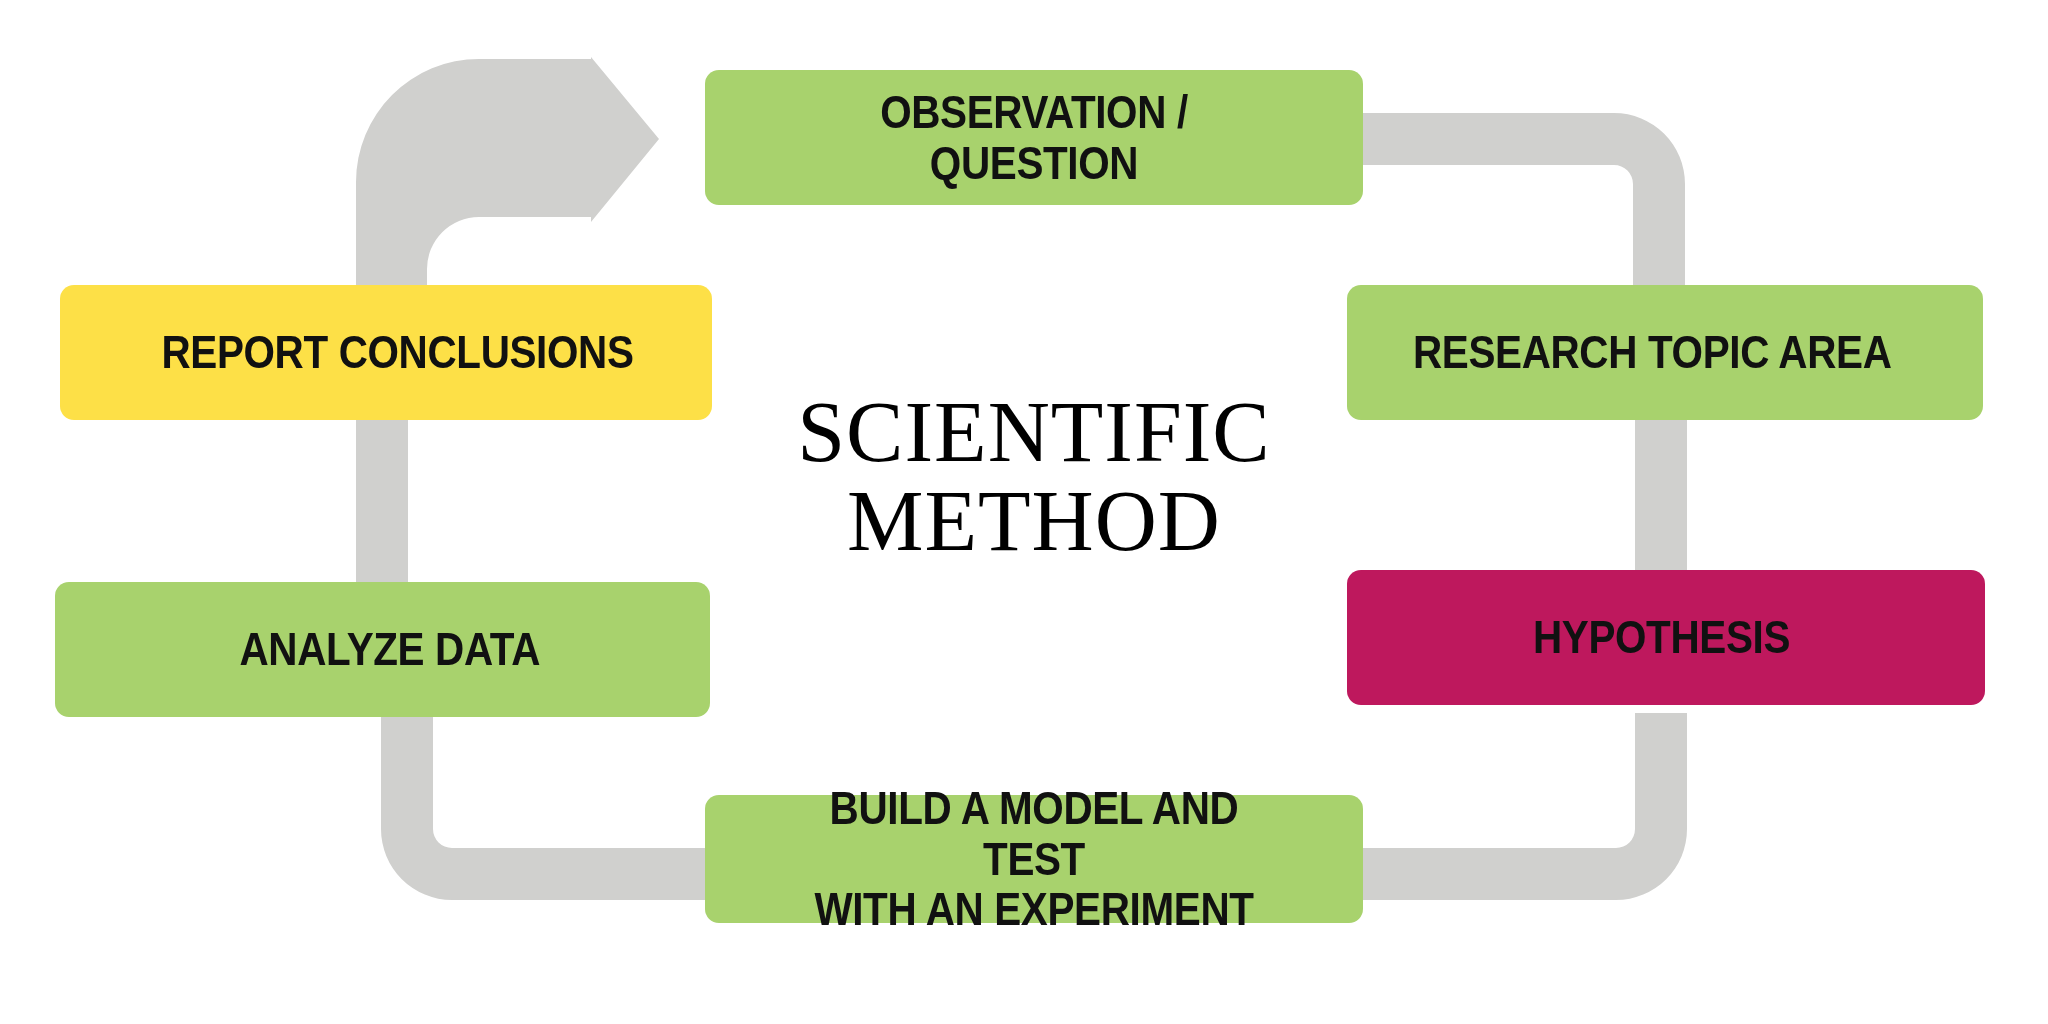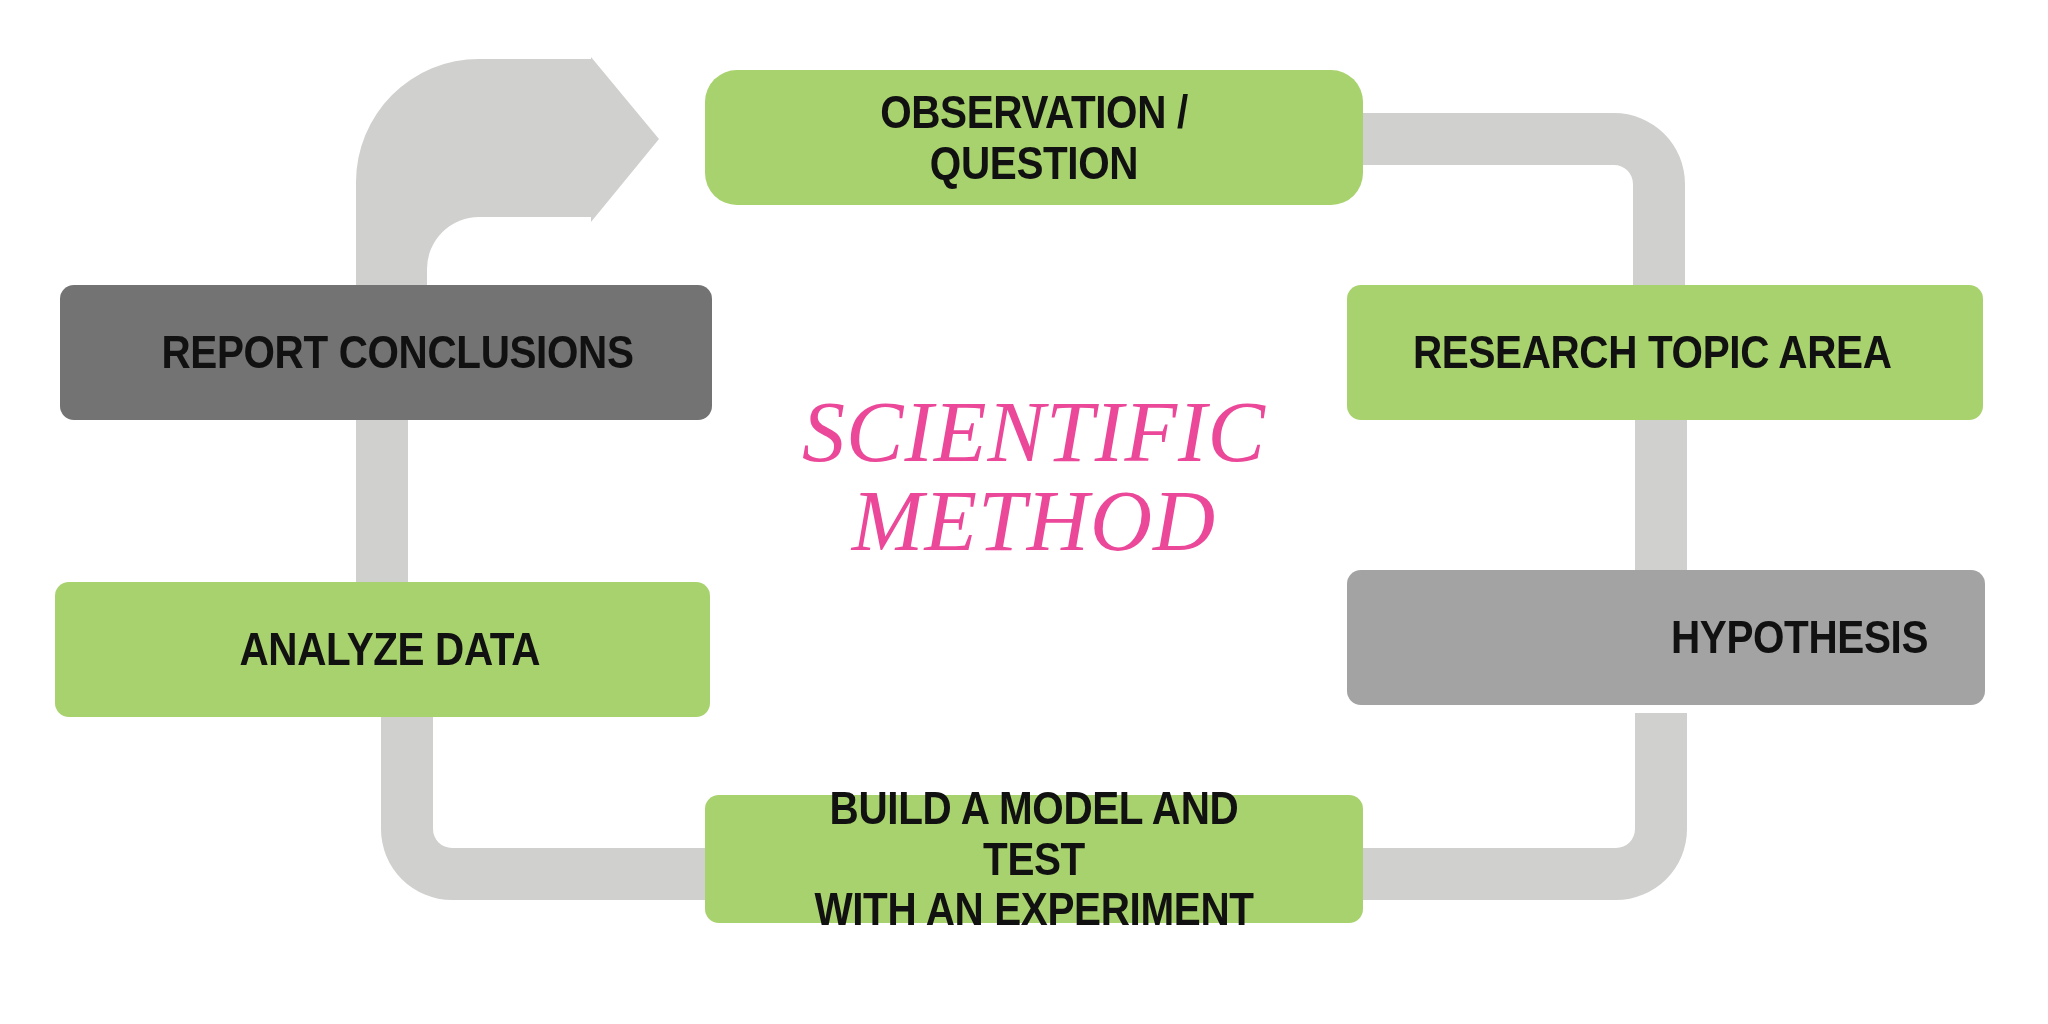--- a/index.html
+++ b/index.html
@@ -125,41 +125,41 @@
              L 591 59
              L 591 57
              L 659 139
              L 591 222
              L 591 217
              L 479 217
              A 52 52 0 0 0 427 269
              L 427 300 Z" fill="#d0d0ce"></path>
   </svg>
 
-  <div class="step-box" id="box-observation" style="background: rgb(168, 210, 109); border-radius: 32px;">
+  <div class="step-box" id="box-observation" style="background: rgb(168, 210, 109);">
     <span class="step-label" style="color: rgb(17, 17, 17);">OBSERVATION / QUESTION</span>
   </div>
 
   <div class="step-box" id="box-research" style="background: rgb(168, 210, 109);">
     <span class="step-label" style="color: rgb(17, 17, 17);">RESEARCH TOPIC AREA</span>
   </div>
 
-  <div class="step-box" id="box-hypothesis" style="background: #a3a3a3; justify-content: flex-end;">
+  <div class="step-box" id="box-hypothesis" style="background: #be185d;">
     <span class="step-label" style="color: rgb(17, 17, 17);">HYPOTHESIS</span>
   </div>
 
   <div class="step-box" id="box-build" style="background: rgb(168, 210, 109);">
     <span class="step-label" style="color: rgb(17, 17, 17);">BUILD A MODEL AND TEST
 WITH AN EXPERIMENT</span>
   </div>
 
   <div class="step-box" id="box-analyze" style="background: rgb(168, 210, 109);">
     <span class="step-label" style="color: rgb(17, 17, 17);">ANALYZE DATA</span>
   </div>
 
-  <div class="step-box" id="box-report" style="background: #737373;">
+  <div class="step-box" id="box-report" style="background: #fde047;">
     <span class="step-label" style="color: rgb(17, 17, 17);">REPORT CONCLUSIONS</span>
   </div>
 
-  <h1 id="center-title" style="color: #ec4899; font-style: italic;">SCIENTIFIC
+  <h1 id="center-title" style="color: #000000;">SCIENTIFIC
 METHOD</h1>
 
 </div>
 
 </body></html>

